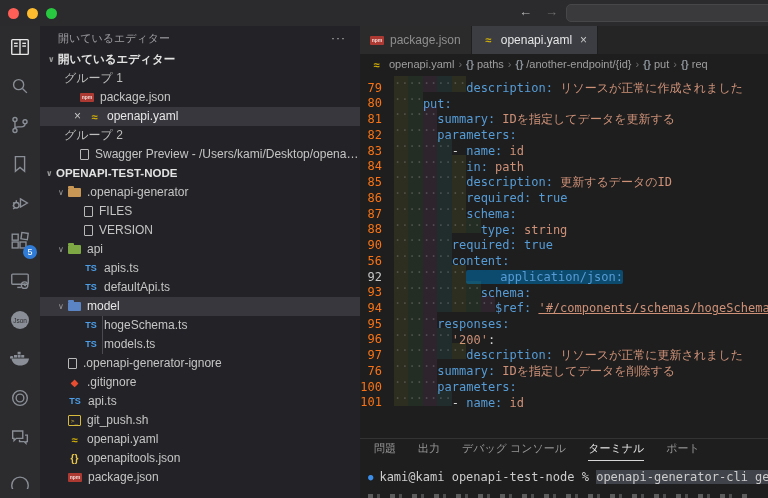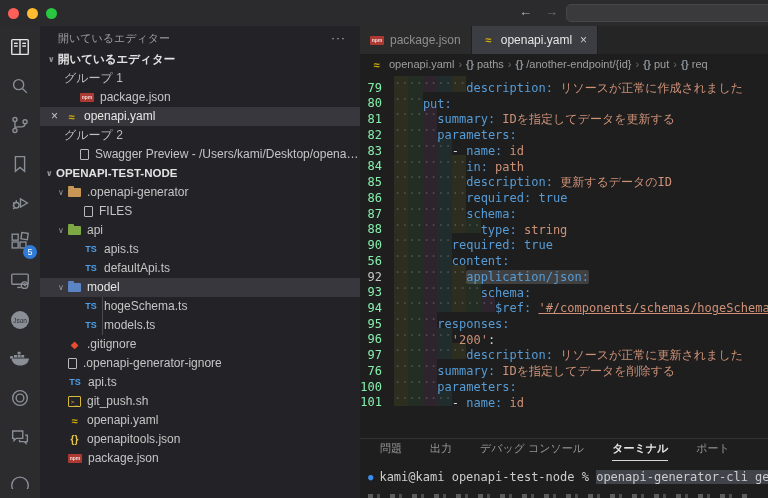--- a/index.html
+++ b/index.html
@@ -64,39 +64,39 @@
   .tab .close-x { width:auto; margin-left:8px; color:#c8c8c8; }
   #breadcrumb { height:20px; line-height:20px; font-size:11px; color:#9f9f9f; padding-left:10px;
     white-space:nowrap; overflow:hidden; }
   .bc-sep { color:#6d6d6d; margin:0 4px; }
   .bc-braces { color:#8a9199; font-weight:bold; margin-right:3px; font-size:10px; }
 
   
   #code { height:364px; overflow:hidden; font-family:"DejaVu Sans Mono",monospace; font-size:12px;
     padding-top:2px; }
   .cl { height:15.74px; line-height:15.74px; white-space:pre; }
-  .ln { display:inline-block; width:34px; text-align:right; color:#86efac; padding-right:12px; }
+  .ln { display:inline-block; width:34px; text-align:right; color:#f97316; padding-right:12px; }
   .cl.cur .ln { color:#c6c6c6; }
   .band { display:inline-block; width:2ch; color:rgba(228,228,228,0.20); overflow:hidden; }
   .b0 { background:rgba(255,255,64,0.07); }
   .b1 { background:rgba(127,255,127,0.07); }
   .b2 { background:rgba(255,127,255,0.07); }
   .b3 { background:rgba(79,236,236,0.07); }
   .tok.k { color:#569cd6; }
   .tok.v { color:#ce9178; }
   .tok.b { color:#569cd6; }
   .tok.p { color:#d4d4d4; }
   .tok.link { color:#ce9178; text-decoration:underline; }
-  .tok.hl { background:#404040; border-radius:2px; }
+  .tok.hl { background:#0c4a6e; border-radius:2px;padding-left:34px; }
 
   
   #panel { height:60px; border-top:1px solid #333; }
   #paneltabs { height:22px; display:flex; align-items:flex-end; padding-left:14px; gap:22px; }
-  .ptab { font-size:11px; color:#969696; padding-bottom:4px; border-bottom:1px solid transparent;margin-left:6px; }
-  .ptab.on { color:#e7e7e7; font-weight:bold; border-bottom-color:#d7d7d7; }
+  .ptab { font-size:11px; color:#969696; padding-bottom:4px; border-bottom:1px solid transparent; }
+  .ptab.on { color:#e7e7e7; font-weight:normal; border-bottom-color:#d7d7d7; }
   #terminal { height:37px; position:relative; font-family:"DejaVu Sans Mono",monospace; font-size:12px;
     color:#cccccc; padding:9px 0 0 8px; white-space:nowrap; overflow:hidden; }
   #term-dot { color:#3b8eea; font-size:9px; margin-right:6px; vertical-align:1px; }
   #term-cmd { background:#40444a; }
   #term-clip { position:absolute; left:8px; bottom:0; width:380px; height:4px; opacity:.5;
     background:repeating-linear-gradient(90deg,#9a9a9a 0 5px,transparent 5px 9px,#7a7a7a 9px 12px,transparent 12px 22px); }
 </style>
 </head>
 <body>
 
@@ -202,34 +202,35 @@
 
 <div id="sidebar">
   <div id="sb-title-row">
     <span>開いているエディター</span>
     <span id="sb-menu">···</span>
   </div>
   <div id="sb-rows">
       <div class="row sect" style="padding-left:8px"><span class="tw">∨</span>開いているエディター</div>
       <div class="row grp" style="padding-left:24px">グループ 1</div>
       <div class="row" style="padding-left:26px"><span style="display:inline-block;width:14px"></span><span class="fic npm">npm</span><span>package.json</span></div>
-      <div class="row sel" style="padding-left:11px"><span class="close-x">×</span><span class="fic yml">≈</span><span>openapi.yaml</span></div>
+      <div class="row sel" style="padding-left:34px"><span class="close-x">×</span><span class="fic yml">≈</span><span>openapi.yaml</span></div>
       <div class="row grp" style="padding-left:24px">グループ 2</div>
       <div class="row" style="padding-left:26px"><span style="display:inline-block;width:14px"></span><span class="fic doc"></span><span>Swagger Preview - /Users/kami/Desktop/openap...</span></div>
       <div class="row sect" style="padding-left:6px"><span class="tw">∨</span>OPENAPI-TEST-NODE</div>
       <div class="row" style="padding-left:18px"><span class="tw">∨</span><span class="fic fold tan"></span><span>.openapi-generator</span></div>
       <div class="row" style="padding-left:34px"><span style="display:inline-block;width:10px"></span><span class="fic doc"></span><span>FILES</span></div>
+      <div class="row" style="padding-left:34px"><span style="display:inline-block;width:10px"></span><span class="fic doc"></span><span>VERSION</span></div>
       <div class="row" style="padding-left:18px"><span class="tw">∨</span><span class="fic fold grn"></span><span>api</span></div>
       <div class="row" style="padding-left:34px"><span style="display:inline-block;width:10px"></span><span class="fic ts">TS</span><span>apis.ts</span></div>
       <div class="row" style="padding-left:34px"><span style="display:inline-block;width:10px"></span><span class="fic ts">TS</span><span>defaultApi.ts</span></div>
       <div class="row sel" style="padding-left:18px"><span class="tw">∨</span><span class="fic fold blu"></span><span>model</span></div>
       <div class="row" style="padding-left:34px"><span class="guide"></span><span style="display:inline-block;width:10px"></span><span class="fic ts">TS</span><span>hogeSchema.ts</span></div>
       <div class="row" style="padding-left:34px"><span class="guide"></span><span style="display:inline-block;width:10px"></span><span class="fic ts">TS</span><span>models.ts</span></div>
+      <div class="row" style="padding-left:18px"><span style="display:inline-block;width:10px"></span><span class="fic doc"></span><span>.openapi-generator-ignore</span></div>
       <div class="row" style="padding-left:18px"><span style="display:inline-block;width:10px"></span><span class="fic git">◆</span><span>.gitignore</span></div>
-      <div class="row" style="padding-left:18px"><span style="display:inline-block;width:10px"></span><span class="fic doc"></span><span>.openapi-generator-ignore</span></div>
       <div class="row" style="padding-left:18px"><span style="display:inline-block;width:10px"></span><span class="fic ts">TS</span><span>api.ts</span></div>
       <div class="row" style="padding-left:18px"><span style="display:inline-block;width:10px"></span><span class="fic sh">&gt;_</span><span>git_push.sh</span></div>
       <div class="row" style="padding-left:18px"><span style="display:inline-block;width:10px"></span><span class="fic yml">≈</span><span>openapi.yaml</span></div>
       <div class="row" style="padding-left:18px"><span style="display:inline-block;width:10px"></span><span class="fic br">{}</span><span>openapitools.json</span></div>
       <div class="row" style="padding-left:18px"><span style="display:inline-block;width:10px"></span><span class="fic npm">npm</span><span>package.json</span></div>
     </div>
 </div>
 
 <div id="editorcol">
   <div id="tabstrip">

